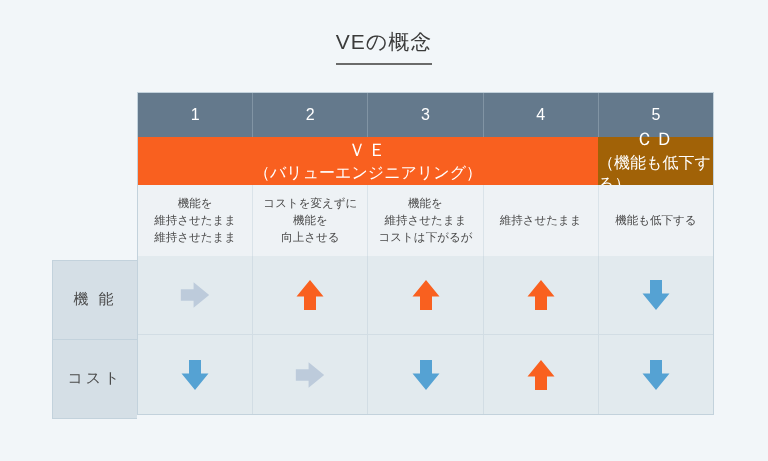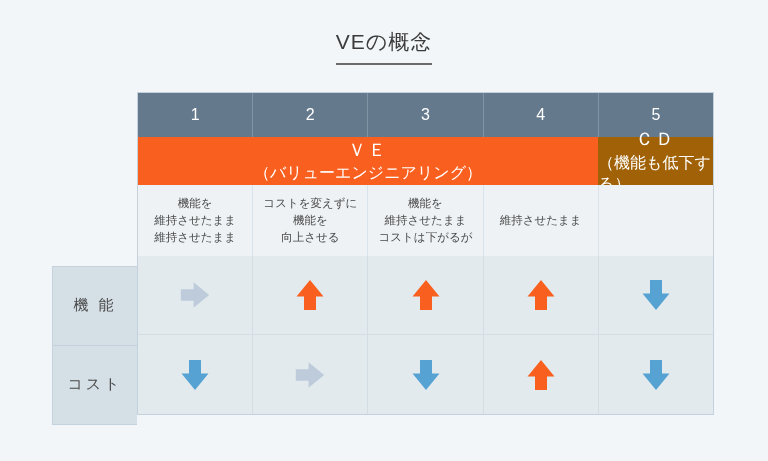--- a/index.html
+++ b/index.html
@@ -36,21 +36,21 @@
     left: 52px;
     top: 92px;
     width: 662px;
     height: 322px;
   }
 
   
   .label-col {
     position: absolute;
     left: 0;
-    top: 174px;
+    top: 168px;
     width: 85px;
     height: 159px;
     background: #d5dfe6;
     border: 1px solid #c3d2dc;
     border-right: none;
   }
   .row-label {
     height: 50%;
     display: flex;
     align-items: center;
@@ -199,20 +199,21 @@
             <div>コストは下がるが</div>
           </div>
         </div>
       <div class="cell">
           <div>
             <div>維持させたまま</div>
           </div>
         </div>
       <div class="cell">
           <div>
+            <div>機能も低下する</div>
           </div>
         </div>
     </div>
 
     <div class="tr row-arrow first-arrow">
       <div class="cell">
           <svg viewBox="0 0 48 48" width="44" height="34" class="arrow">
             <path d="M44 24 L22 42 L22 32 L4 32 L4 16 L22 16 L22 6 Z" fill="#bdcbdb"></path>
           </svg>
         </div>

